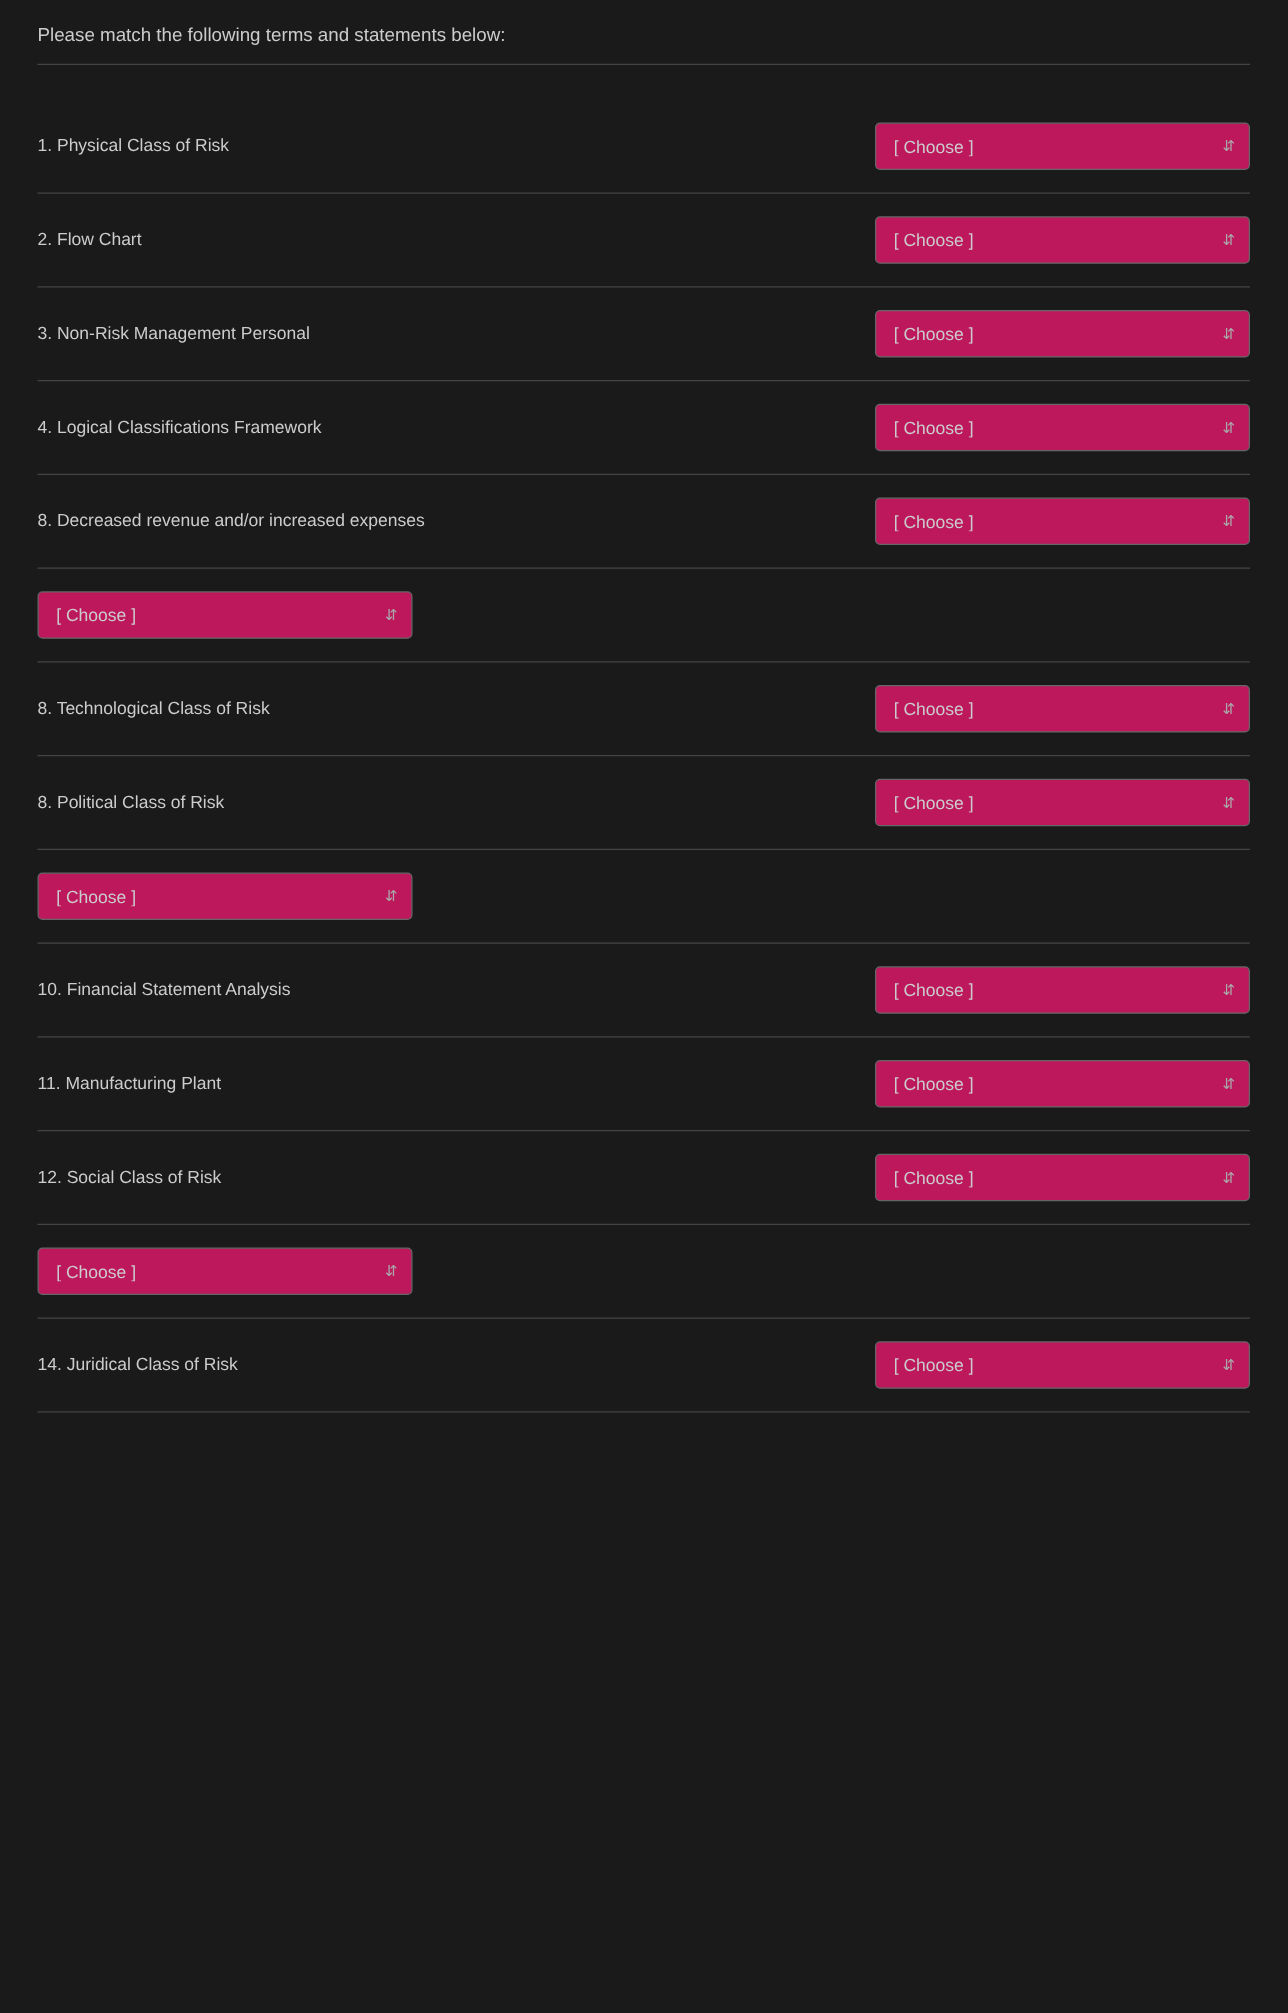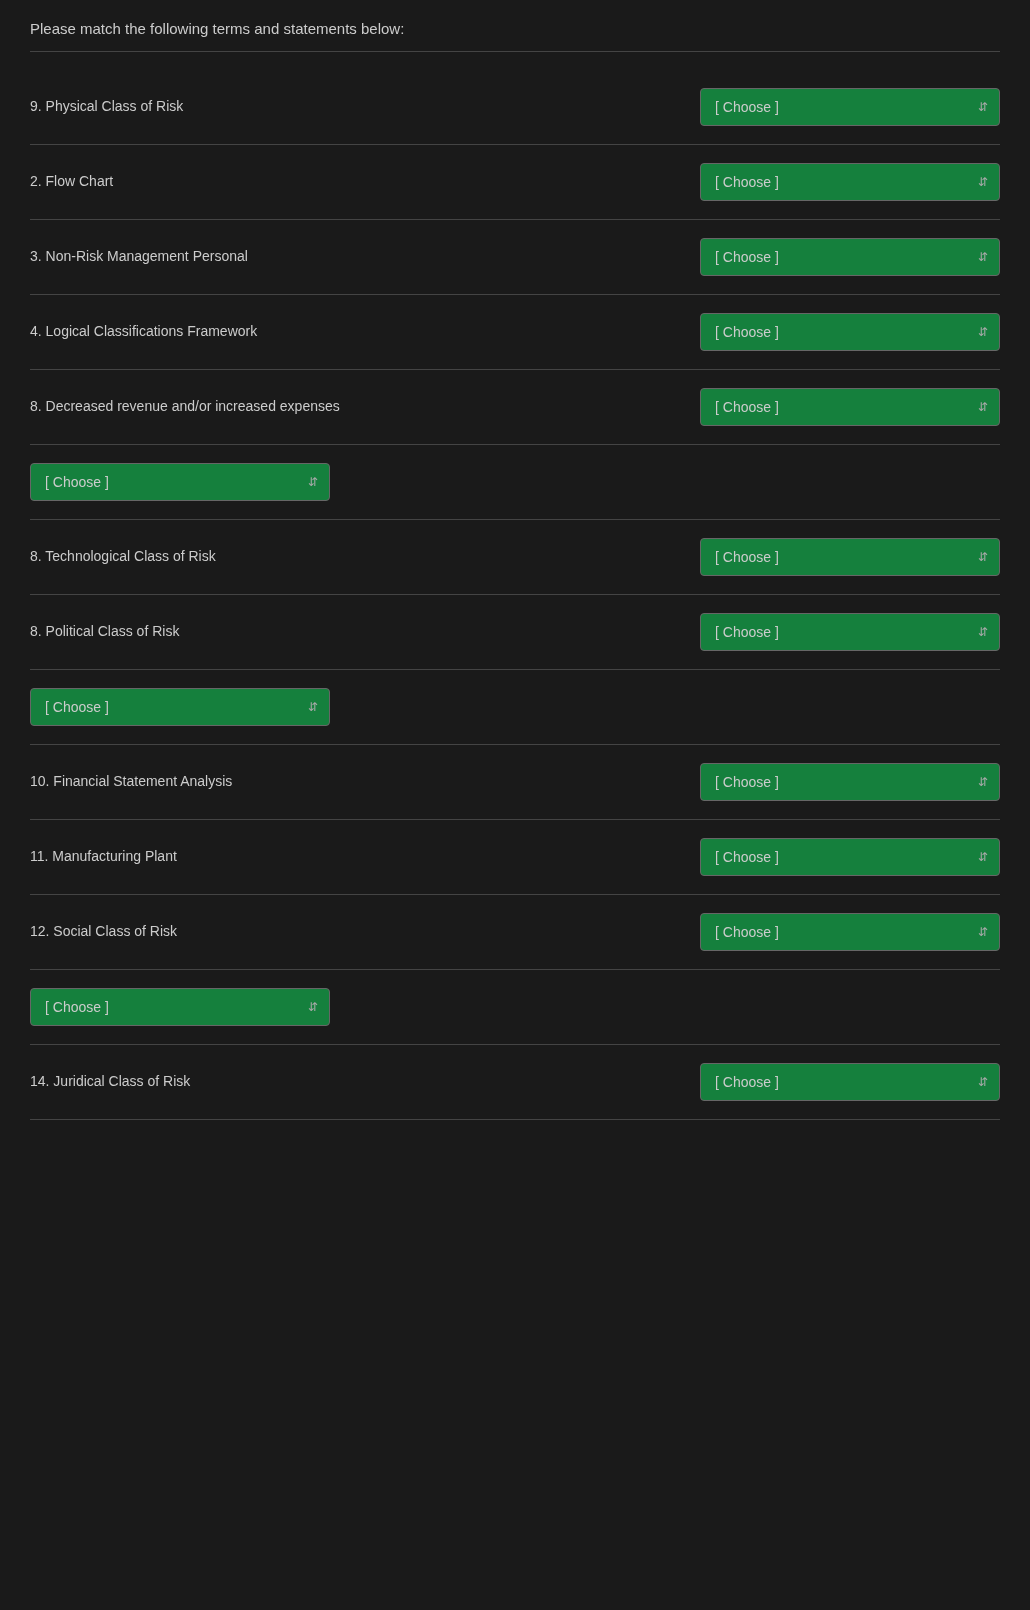--- a/index.html
+++ b/index.html
@@ -18,21 +18,21 @@
 
     .container {
       background-color: #1a1a1a;
       padding: 20px 30px;
       width: 100%;
     }
 
     .instructions {
       color: #cccccc;
       font-size: 15px;
-      margin-bottom: 18px;
+      margin-bottom: 28px;
       padding-bottom: 14px;
       border-bottom: 1px solid #444;
     }
 
     .question-row {
       display: flex;
       align-items: center;
       justify-content: space-between;
       padding: 18px 0;
       border-bottom: 1px solid #444;
@@ -46,21 +46,21 @@
       line-height: 1.4;
     }
 
     .select-wrapper {
       flex: 0 0 300px;
       position: relative;
     }
 
     .select-wrapper select {
       width: 100%;
-      background-color: #15803d;
+      background-color: #be185d;
       color: #cccccc;
       border: 1px solid #666;
       border-radius: 4px;
       padding: 10px 40px 10px 14px;
       font-size: 14px;
       appearance: none;
       -webkit-appearance: none;
       cursor: pointer;
       outline: none;
     }
@@ -76,21 +76,21 @@
     }
   </style>
 </head>
 <body>
 
 <div class="container">
   <p class="instructions">Please match the following terms and statements below:</p>
 
   <div id="questions-container">
       <div class="question-row">
-        <div class="question-label">9. Physical Class of Risk</div>
+        <div class="question-label">1. Physical Class of Risk</div>
         <div class="select-wrapper"><select><option value="[ Choose ]">[ Choose ]</option><option value="Option A">Option A</option><option value="Option B">Option B</option><option value="Option C">Option C</option><option value="Option D">Option D</option><option value="Option E">Option E</option></select><span class="select-arrow">⇵</span></div>
       </div>
       <div class="question-row">
         <div class="question-label">2. Flow Chart</div>
         <div class="select-wrapper"><select><option value="[ Choose ]">[ Choose ]</option><option value="Option A">Option A</option><option value="Option B">Option B</option><option value="Option C">Option C</option><option value="Option D">Option D</option><option value="Option E">Option E</option></select><span class="select-arrow">⇵</span></div>
       </div>
       <div class="question-row">
         <div class="question-label">3. Non-Risk Management Personal</div>
         <div class="select-wrapper"><select><option value="[ Choose ]">[ Choose ]</option><option value="Option A">Option A</option><option value="Option B">Option B</option><option value="Option C">Option C</option><option value="Option D">Option D</option><option value="Option E">Option E</option></select><span class="select-arrow">⇵</span></div>
       </div>

